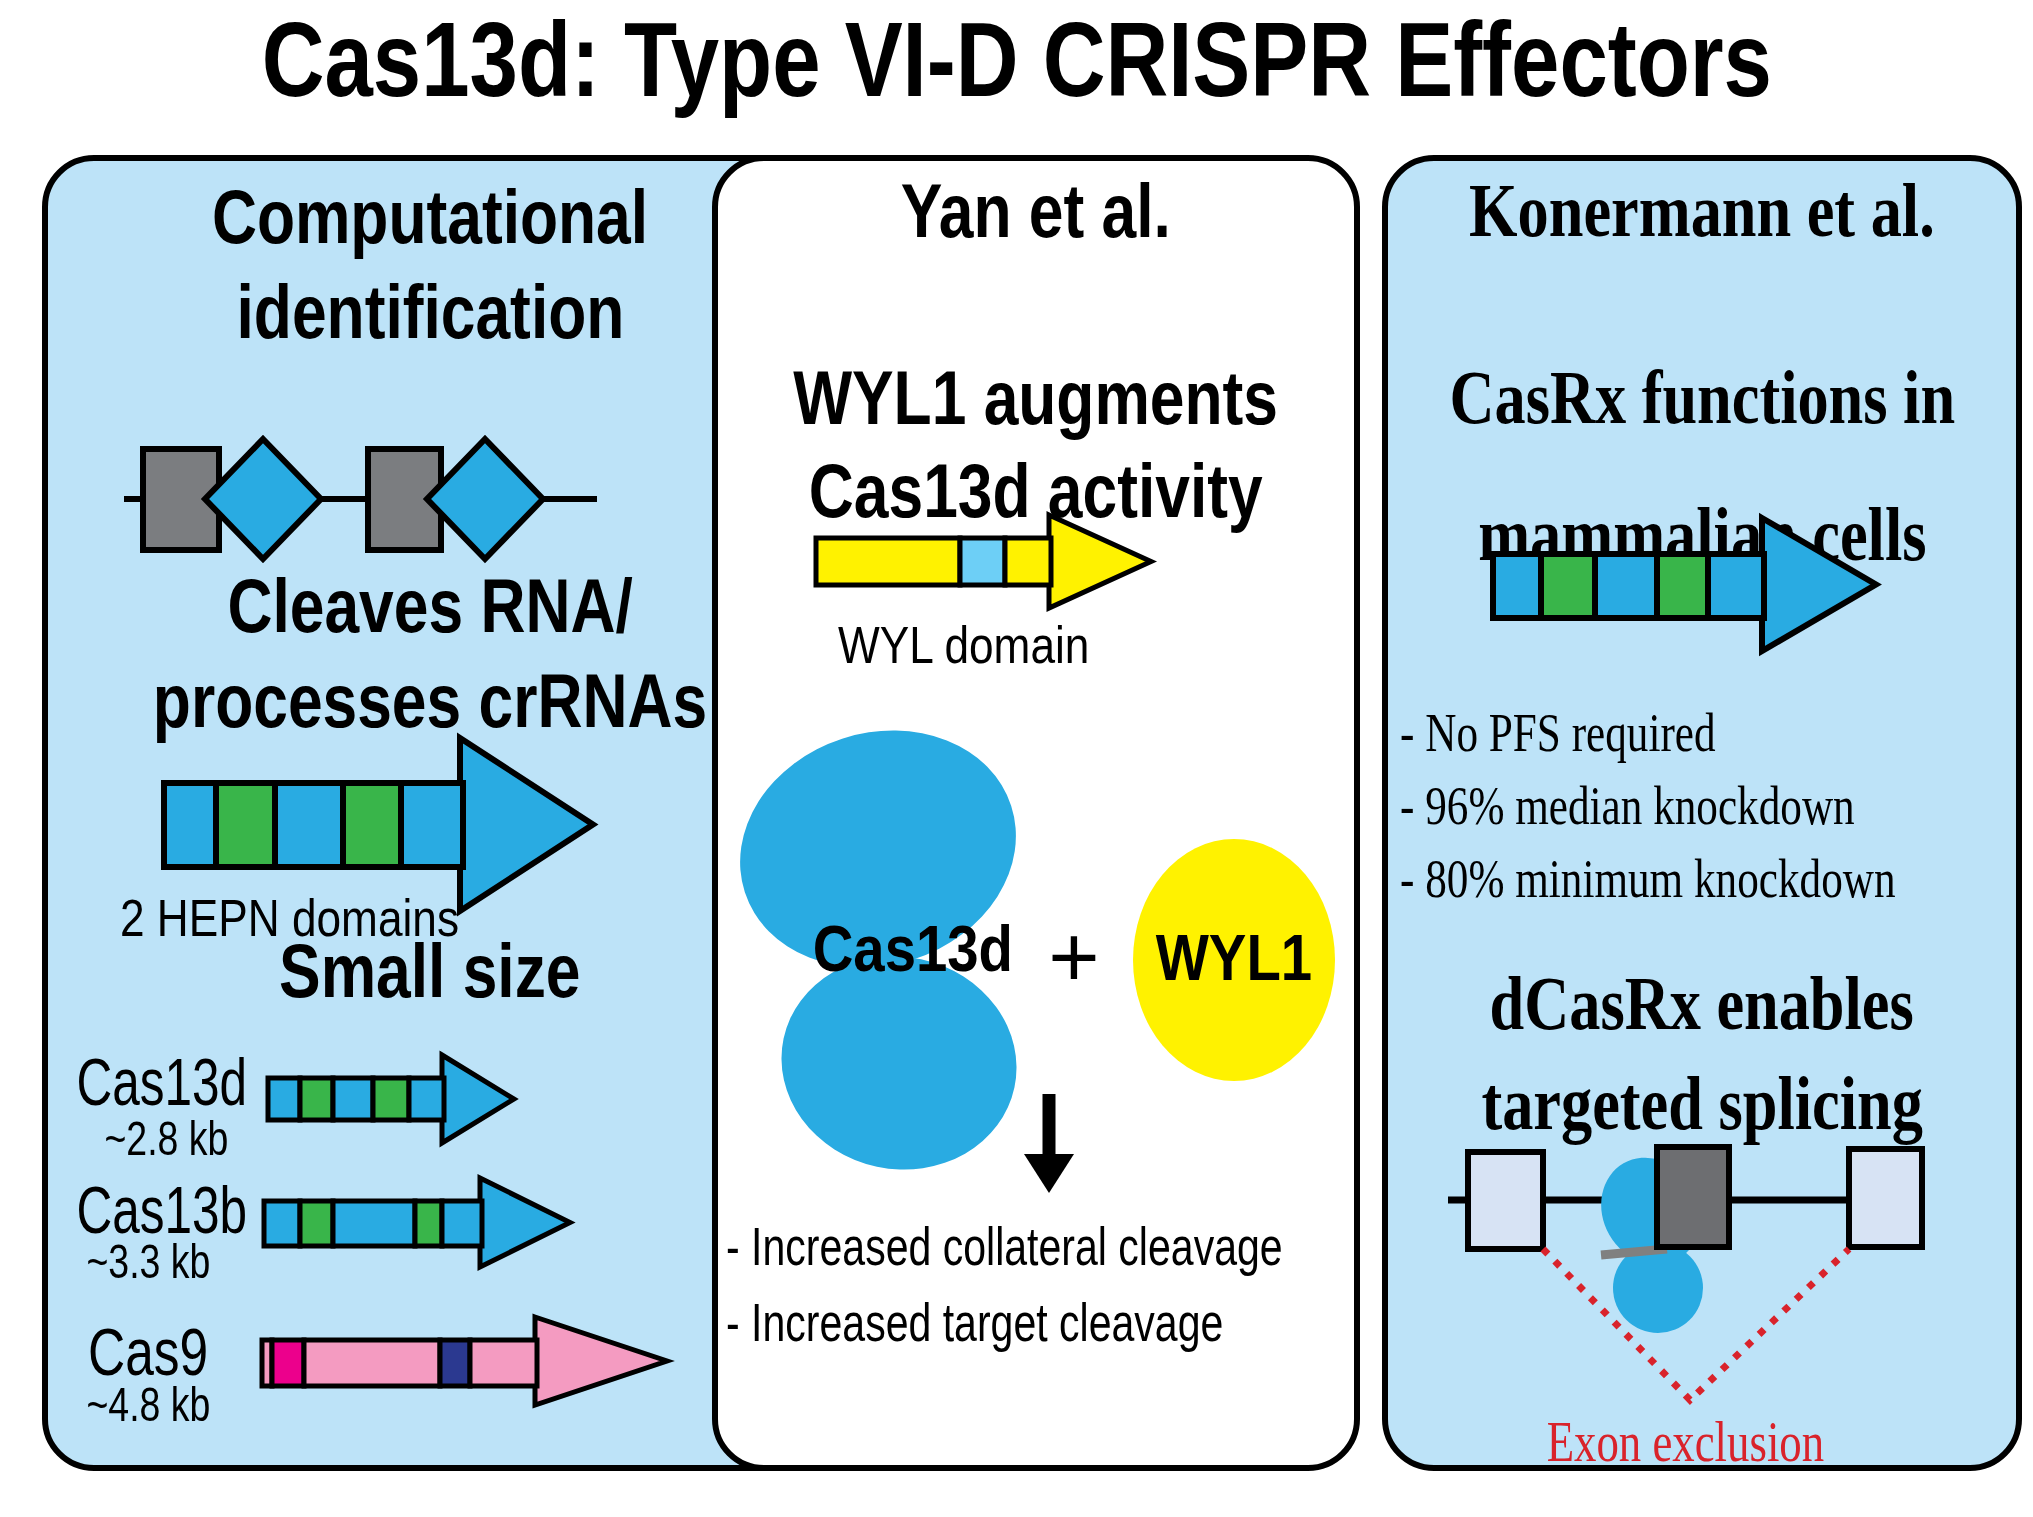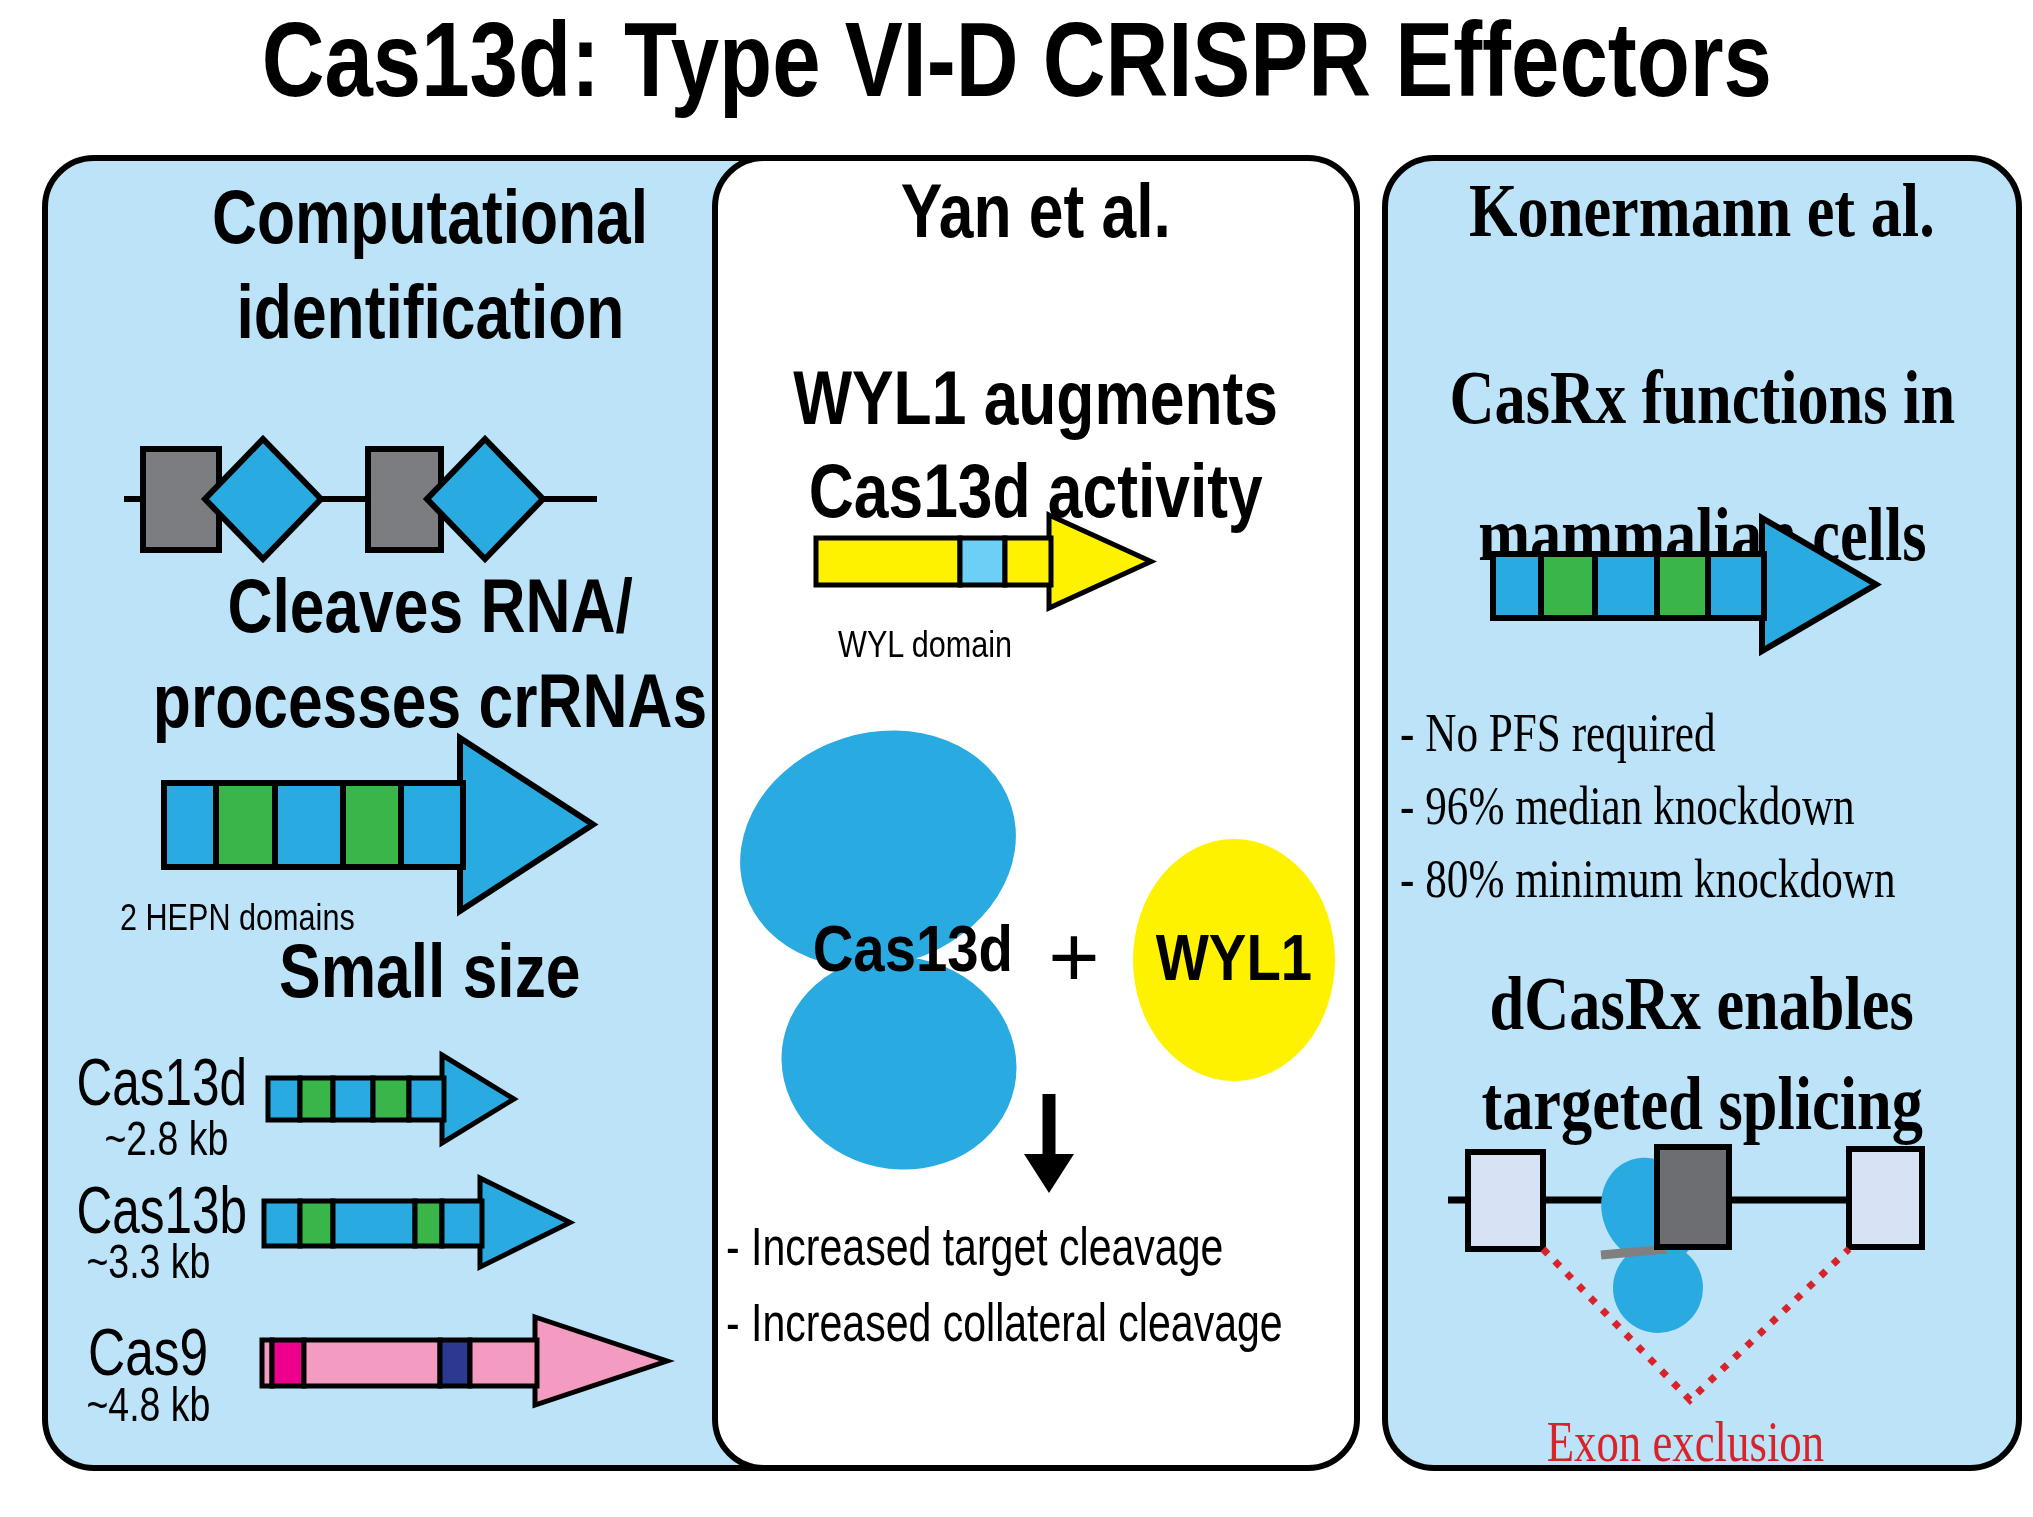--- a/index.html
+++ b/index.html
@@ -17,21 +17,21 @@
   #panel-mid{left:712px;width:648px;background:#ffffff;}
   #panel-right{left:1382px;width:640px;font-family:Liberation Serif, serif;}
   .hline{
     position:absolute;left:0;width:100%;text-align:center;
     font-weight:700;font-size:76px;line-height:95px;white-space:nowrap;
   }
   .title{
     position:absolute;left:0;top:4px;width:100%;text-align:center;
     font-weight:700;font-size:106px;line-height:110px;white-space:nowrap;
   }
-  .lab{position:absolute;font-size:36px;line-height:58px;white-space:nowrap;}
+  .lab{position:absolute;font-size:52px;line-height:58px;white-space:nowrap;}
   .bullets{position:absolute;font-size:54px;line-height:76px;font-weight:400;}
   .b3{line-height:73px;}
   .genename{position:absolute;left:0;width:200px;text-align:center;font-size:66px;line-height:70px;}
   .genesize{position:absolute;left:0;width:200px;text-align:center;font-size:48px;line-height:52px;}
   .bloblab{position:absolute;text-align:center;font-weight:700;font-size:64px;line-height:70px;}
   .plus{position:absolute;text-align:center;font-weight:400;font-size:88px;line-height:92px;}
   .exonlab{position:absolute;text-align:center;font-size:56px;line-height:60px;color:#d9232b;}
   
   .cx{display:inline-block;transform:scaleX(0.82);transform-origin:50% 0;white-space:nowrap;}
   .cx2{display:inline-block;transform:scaleX(0.78);transform-origin:0 0;white-space:nowrap;}
@@ -164,24 +164,24 @@
   </div>
   <div class="plus" style="left:321px;top:750px;width:70px;">
     <span>+</span>
   </div>
   <div class="bloblab" style="left:421px;top:762px;width:190px;">
     <span class="cx3" style="transform:scaleX(0.88);">WYL1</span>
   </div>
 
   <div class="bullets" style="left:8px;top:1047px;">
     <div>
+      <span class="cx2" style="transform:scaleX(0.76);">- Increased collateral cleavage</span>
+    </div>
+    <div>
       <span class="cx2" style="transform:scaleX(0.76);">- Increased target cleavage</span>
-    </div>
-    <div>
-      <span class="cx2" style="transform:scaleX(0.76);">- Increased collateral cleavage</span>
     </div>
   </div>
 </div>
 
 <div id="panel-right" class="panel" style="background: rgb(189, 227, 248);">
   <div class="hline" style="top:2px;">
     <span class="cx">Konermann et al.</span>
   </div>
   <div class="hline" style="top:189px;">
     <span class="cx">CasRx functions in</span>

